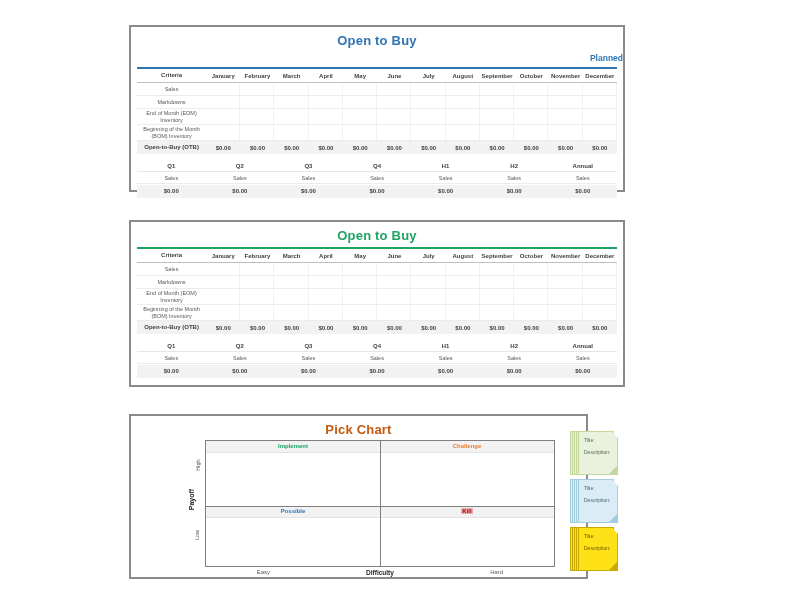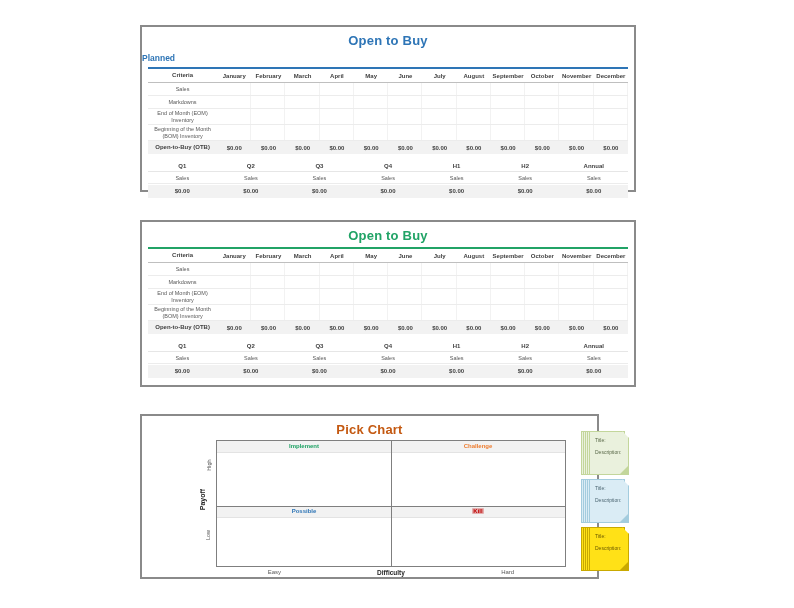--- a/index.html
+++ b/index.html
@@ -1,24 +1,24 @@
 <!DOCTYPE html>
 <html><head>
 <meta charset="utf-8">
 <style>
   html,body{margin:0;padding:0;background:#fff;}
   .page{position:relative;width:794px;height:608px;background:#fff;overflow:hidden;
         font-family:"Liberation Sans",sans-serif;}
-  .panel{position:absolute;left:140px;width:496px;border:2px solid #8a8a8a;background:#fff;
+  .panel{position:absolute;left:129px;width:496px;border:2px solid #8a8a8a;background:#fff;
          box-sizing:border-box;}
   #panel-planned{top:25px;height:167px;}
   #panel-actual{top:220px;height:167px;}
   #panel-pick{top:414px;height:165px;width:459px;}
   .panel-title{text-align:center;font-size:13px;font-weight:bold;margin-top:6px;letter-spacing:.2px;}
-  .panel-subtitle{text-align:left;font-size:8.5px;font-weight:bold;margin-top:5px;}
+  .panel-subtitle{text-align:right;font-size:8.5px;font-weight:bold;margin-top:5px;}
   .blue{color:#2E75B6;} .green{color:#21A366;} .orange{color:#C45911;}
   .accent-rule{height:2px;margin:4px 6px 0 6px;}
   .accent-rule.blue-bg{background:#2E75B6;} .accent-rule.green-bg{background:#21A366;}
 
   
   .mtable{margin:0 6px;}
   .row{display:flex;align-items:center;}
   .cell{box-sizing:border-box;text-align:center;}
   .crit{width:14.4%;flex:none;font-size:5.5px;color:#595959;line-height:1.2;padding:1px 2px;}
   .months,.vals{display:flex;flex:1;align-self:stretch;align-items:center;}

